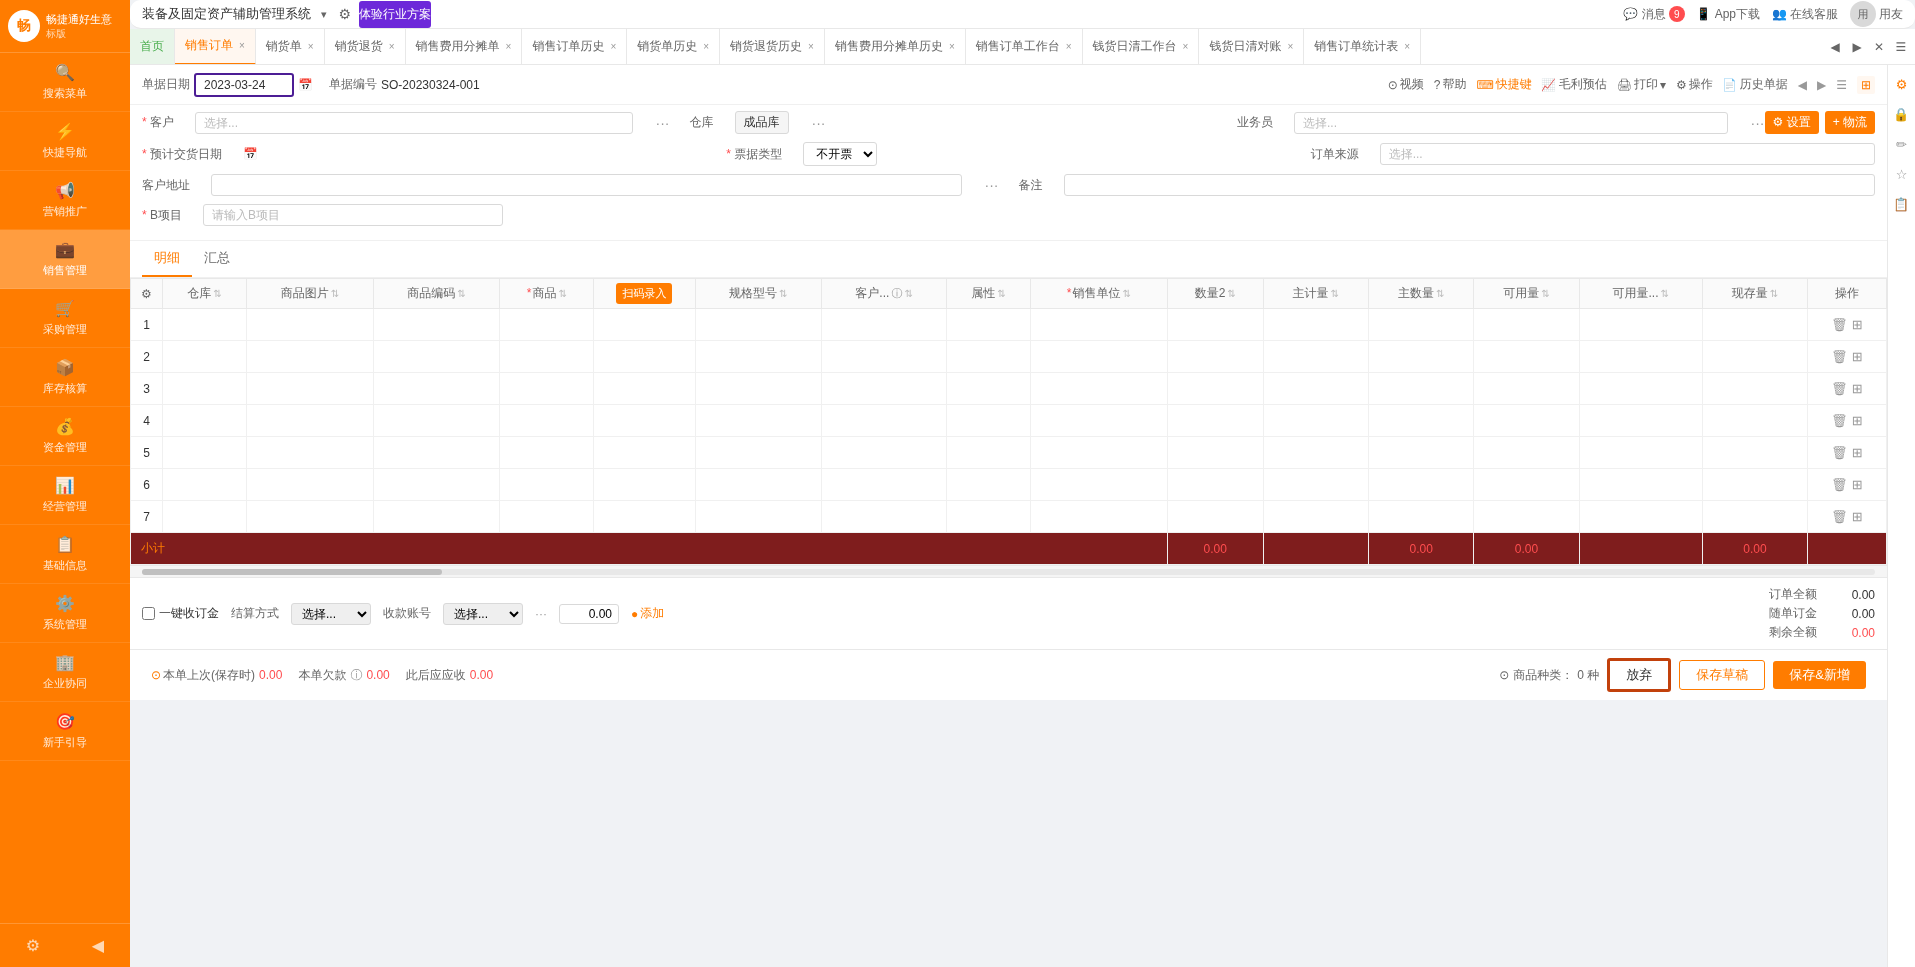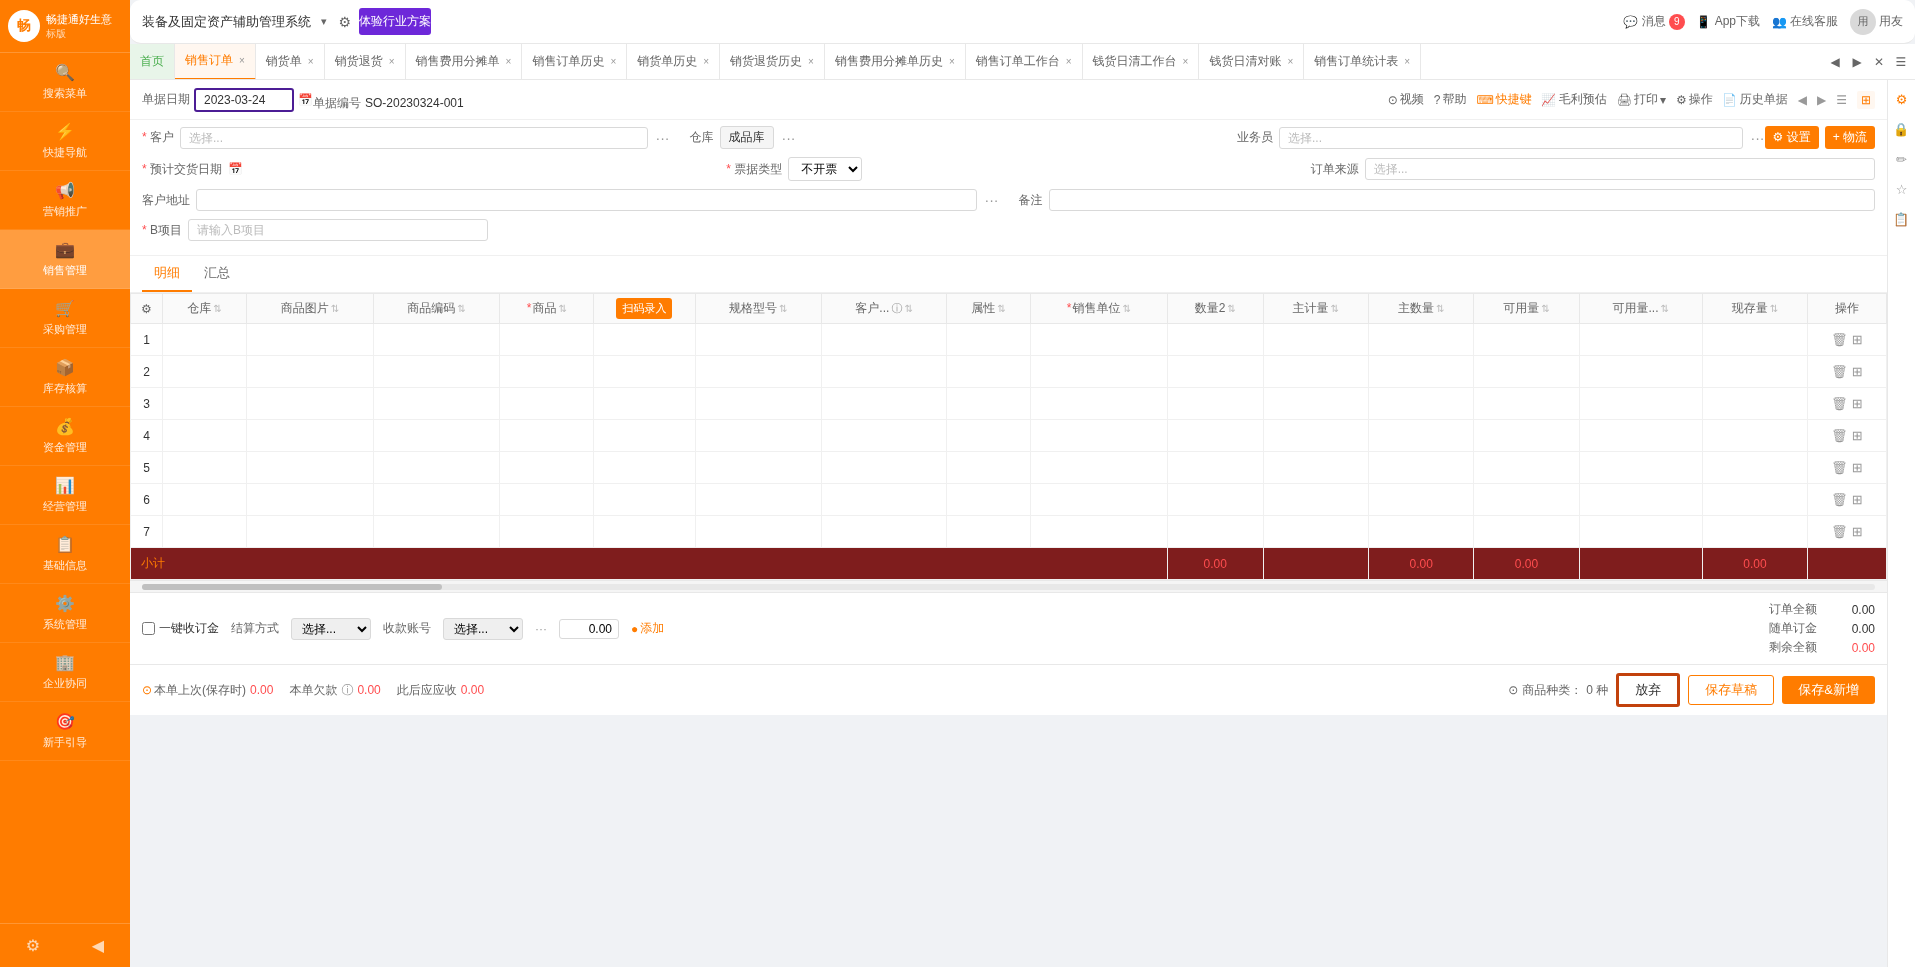--- a/index.html
+++ b/index.html
@@ -14,21 +14,21 @@
     .sidebar-item { display: flex; flex-direction: column; align-items: center; padding: 10px 4px; cursor: pointer; color: rgba(255,255,255,0.85); font-size: 11px; gap: 4px; border-bottom: 1px solid rgba(255,255,255,0.1); }
     .sidebar-item.active { background: rgba(255,255,255,0.25); color: #fff; }
     .sidebar-item .icon { font-size: 16px; }
     .sidebar-bottom { width: 100%; padding: 8px 0; display: flex; justify-content: space-around; border-top: 1px solid rgba(255,255,255,0.2); }
     .sidebar-bottom-btn { color: rgba(255,255,255,0.7); font-size: 16px; cursor: pointer; padding: 4px; }
 
     
     .main { flex: 1; display: flex; flex-direction: column; overflow: hidden; }
 
     
-    .topbar { height: 44px; background: #fff; display: flex; align-items: center; padding: 0 12px; border-bottom: 1px solid #e8e8e8; gap: 8px; flex-shrink: 0; border-radius: 11px; }
+    .topbar { height: 29px; background: #fff; display: flex; align-items: center; padding: 0 12px; border-bottom: 1px solid #e8e8e8; gap: 8px; flex-shrink: 0; border-radius: 11px; }
     .topbar-title { font-size: 13px; color: #333; font-weight: 500; }
     .topbar-dropdown { font-size: 11px; color: #666; margin-left: 2px; cursor: pointer; }
     .topbar-gear { color: #666; font-size: 14px; cursor: pointer; margin-left: 4px; }
     .topbar-btn { background: #6d28d9; color: #fff; border: none; border-radius: 3px; padding: 5px 0; font-size: 12px; cursor: pointer; }
     .topbar-right { margin-left: auto; display: flex; align-items: center; gap: 12px; font-size: 12px; color: #666; }
     .topbar-right-item { display: flex; align-items: center; gap: 3px; cursor: pointer; }
     .badge { background: #ff4d4f; color: #fff; border-radius: 50%; width: 16px; height: 16px; font-size: 10px; display: flex; align-items: center; justify-content: center; }
     .user-avatar { width: 26px; height: 26px; background: #d9d9d9; border-radius: 50%; display: flex; align-items: center; justify-content: center; font-size: 11px; color: #666; }
 
     
@@ -46,21 +46,21 @@
     .form-label { color: #666; font-size: 12px; white-space: nowrap; }
     .form-input { border: 2px solid #4c1d95; border-radius: 3px; padding: 3px 8px; font-size: 12px; min-width: 80px; outline: none; color: #333; }
     .form-input::placeholder { color: #bbb; }
     .form-action-btn { display: flex; align-items: center; gap: 2px; cursor: pointer; color: #666; }
     .form-action-btn.orange { color: #ff7c00; }
 
     
     .form-rows { background: #fff; padding: 6px 12px; border-bottom: 1px solid #f0f0f0; }
     .form-row { display: flex; align-items: center; margin-bottom: 8px; gap: 0; }
     .form-row:last-child { }
-    .form-col { display: flex; align-items: center; flex: 1; gap: 6px; min-width: 0; }
+    .form-col { display: flex; align-items: center; flex: 1; gap: 21px; min-width: 0; }
     .form-col-label { color: #666; font-size: 12px; white-space: nowrap; }
     .form-col-label.req::before { content: '*'; color: #ff4d4f; }
     .form-input-wide { border: 1px solid #d9d9d9; border-radius: 3px; padding: 3px 8px; font-size: 12px; flex: 1; min-width: 0; outline: none; }
     .form-input-wide::placeholder { color: #bbb; }
     .form-select { border: 1px solid #d9d9d9; border-radius: 3px; padding: 3px 8px; font-size: 12px; outline: none; background: #fff; cursor: pointer; }
     .form-dots { color: #999; font-size: 14px; cursor: pointer; margin-left: 2px; }
     .warehouse-tag { background: #f5f5f5; border: 1px solid #d9d9d9; border-radius: 3px; padding: 2px 8px; font-size: 12px; color: #333; }
 
     
     .content-tabs { display: flex; align-items: center; padding: 0 12px; background: #fff; border-bottom: 1px solid #f0f0f0; }
@@ -93,38 +93,38 @@
     .bottom-select { border: 1px solid #d9d9d9; border-radius: 3px; padding: 2px 6px; font-size: 12px; outline: none; min-width: 80px; }
     .bottom-input { border: 1px solid #d9d9d9; border-radius: 3px; padding: 2px 6px; font-size: 12px; width: 60px; outline: none; text-align: right; }
     .add-btn { color: #ff7c00; cursor: pointer; display: flex; align-items: center; gap: 2px; font-size: 12px; }
     .bottom-right { margin-left: auto; display: flex; flex-direction: column; align-items: flex-end; gap: 2px; font-size: 12px; }
     .bottom-summary-row { display: flex; align-items: center; gap: 8px; }
     .summary-key { color: #666; }
     .summary-val { color: #333; min-width: 50px; text-align: right; }
     .summary-val.red { color: #ff4d4f; }
 
     
-    .footer { background: #fff; border-top: 1px solid #e8e8e8; padding: 8px 12px; display: flex; align-items: center; gap: 16px; flex-shrink: 0; }
+    .footer { background: #fff; border-top: 1px solid #e8e8e8; padding: 8px 21px; display: flex; align-items: center; gap: 16px; flex-shrink: 0; }
     .footer-field { display: flex; align-items: center; gap: 4px; font-size: 12px; color: #666; }
     .footer-field .req::before { content: '⊙'; color: #ff7c00; margin-right: 2px; }
     .footer-val { color: #ff4d4f; }
     .footer-right { margin-left: auto; display: flex; align-items: center; gap: 8px; }
     .footer-info { font-size: 12px; color: #666; display: flex; align-items: center; gap: 4px; }
     .btn-discard { border: 3px solid #c2410c; background: #fff; color: #333; border-radius: 3px; padding: 5px 16px; font-size: 13px; cursor: pointer; }
     .btn-save-draft { border: 1px solid #ff7c00; background: #fff; color: #ff7c00; border-radius: 3px; padding: 5px 16px; font-size: 13px; cursor: pointer; }
     .btn-save-new { background: #ff7c00; color: #fff; border: none; border-radius: 3px; padding: 5px 16px; font-size: 13px; cursor: pointer; }
 
     .wrapper { display: flex; flex: 1; overflow: hidden; position: relative; }
     .main-content { flex: 1; display: flex; flex-direction: column; overflow: hidden; }
     .right-side-panel { width: 28px; background: #fff; border-left: 1px solid #e8e8e8; display: flex; flex-direction: column; align-items: center; padding: 8px 0; gap: 8px; flex-shrink: 0; }
     .rsp-btn { width: 22px; height: 22px; display: flex; align-items: center; justify-content: center; cursor: pointer; color: #999; font-size: 13px; }
     .rsp-btn.orange { color: #ff7c00; }
 
     .header-top { display: flex; align-items: center; background: #fff; padding: 0 12px; height: 40px; border-bottom: 1px solid #f0f0f0; }
-    .header-top-left { display: flex; align-items: flex-end; gap: 0; }
+    .header-top-left { display: flex; align-items: center; gap: 16px; }
     .header-top-right { margin-left: auto; display: flex; align-items: center; gap: 10px; font-size: 12px; }
     .settings-btn { background: #ff7c00; color: #fff; border: none; border-radius: 3px; padding: 3px 8px; font-size: 12px; cursor: pointer; display: flex; align-items: center; gap: 3px; }
     .add-item-btn { background: #ff7c00; color: #fff; border: none; border-radius: 3px; padding: 3px 8px; font-size: 12px; cursor: pointer; }
     .col-ops { display: flex; justify-content: center; gap: 4px; }
     .op-icon { color: #999; cursor: pointer; font-size: 13px; }
   </style>
 </head>
 <body>
 
 <div class="sidebar">

